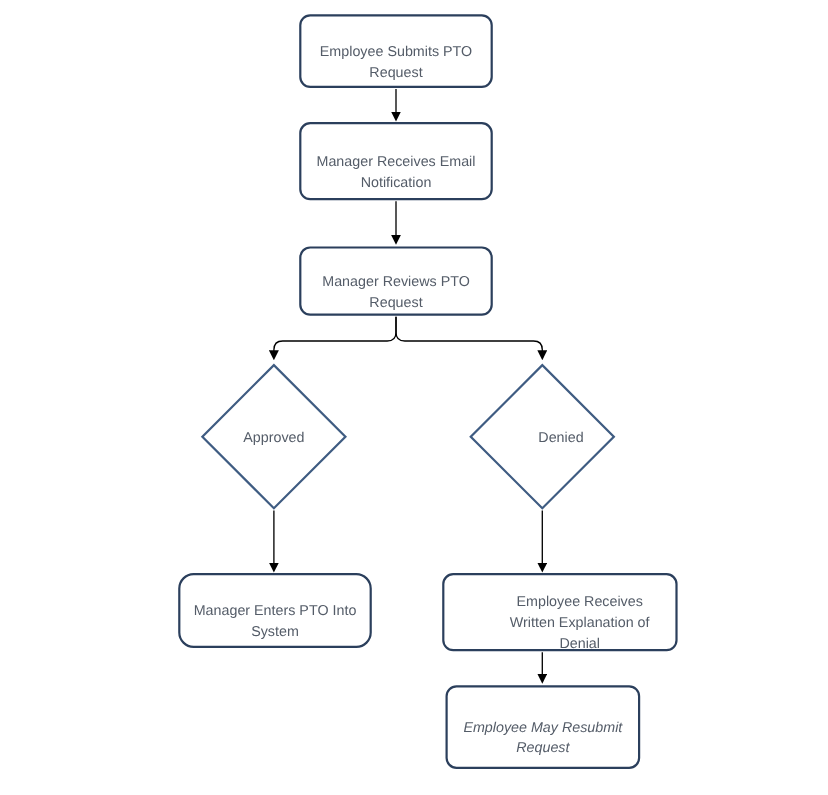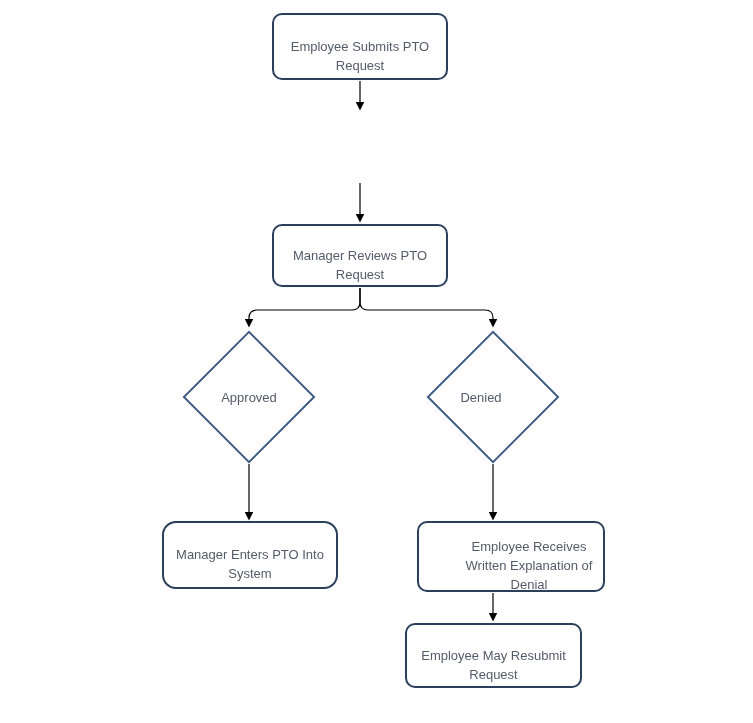--- a/index.html
+++ b/index.html
@@ -91,41 +91,45 @@
     <path class="edge" d="M249 464 L249 518" marker-end="url(#arrowhead)"></path>
     <path class="edge" d="M493 464 L493 518" marker-end="url(#arrowhead)"></path>
     <path class="edge" d="M493 593 L493 619" marker-end="url(#arrowhead)"></path>
   </svg>
 
   <div class="process" style="left:272px; top:13px; height:67px;">
     <span class="node-label">Employee Submits PTO
 Request</span>
   </div>
 
+  <div class="process" style="left:272px; top:111px; height:71px;">
+    <span class="node-label">Manager Receives Email
+Notification</span>
+  </div>
 
   <div class="process" style="left:272px; top:224px; height:63px;">
     <span class="node-label">Manager Reviews PTO
 Request</span>
   </div>
 
   <div class="decision-shape" style="left:202px; top:350px;"></div>
   <div class="decision-label" style="left:183px; top:387px;">Approved</div>
 
   <div class="decision-shape" style="left:446px; top:350px;"></div>
-  <div class="decision-label" style="left:415px; top:387px;">Denied</div>
+  <div class="decision-label" style="left:444px; top:387px;">Denied</div>
 
   <div class="process" style="left:162px; top:521px; height:68px;border-radius:14px;">
     <span class="node-label">Manager Enters PTO Into
 System</span>
   </div>
 
-  <div class="process" style="left:417px; top:521px; width:188px; height:71px;padding-left:36px;">
+  <div class="process" style="left:402px; top:521px; width:214px; height:71px;padding-left:36px;">
     <span class="node-label">Employee Receives
 Written Explanation of
 Denial</span>
   </div>
 
-  <div class="process" style="left:405px; top:623px; width:177px; height:65px;">
+  <div class="process" style="left:405px; top:623px; width:177px; height:76px;font-style:italic;">
     <span class="node-label">Employee May Resubmit
 Request</span>
   </div>
 
 </div>
 
 </body></html>

